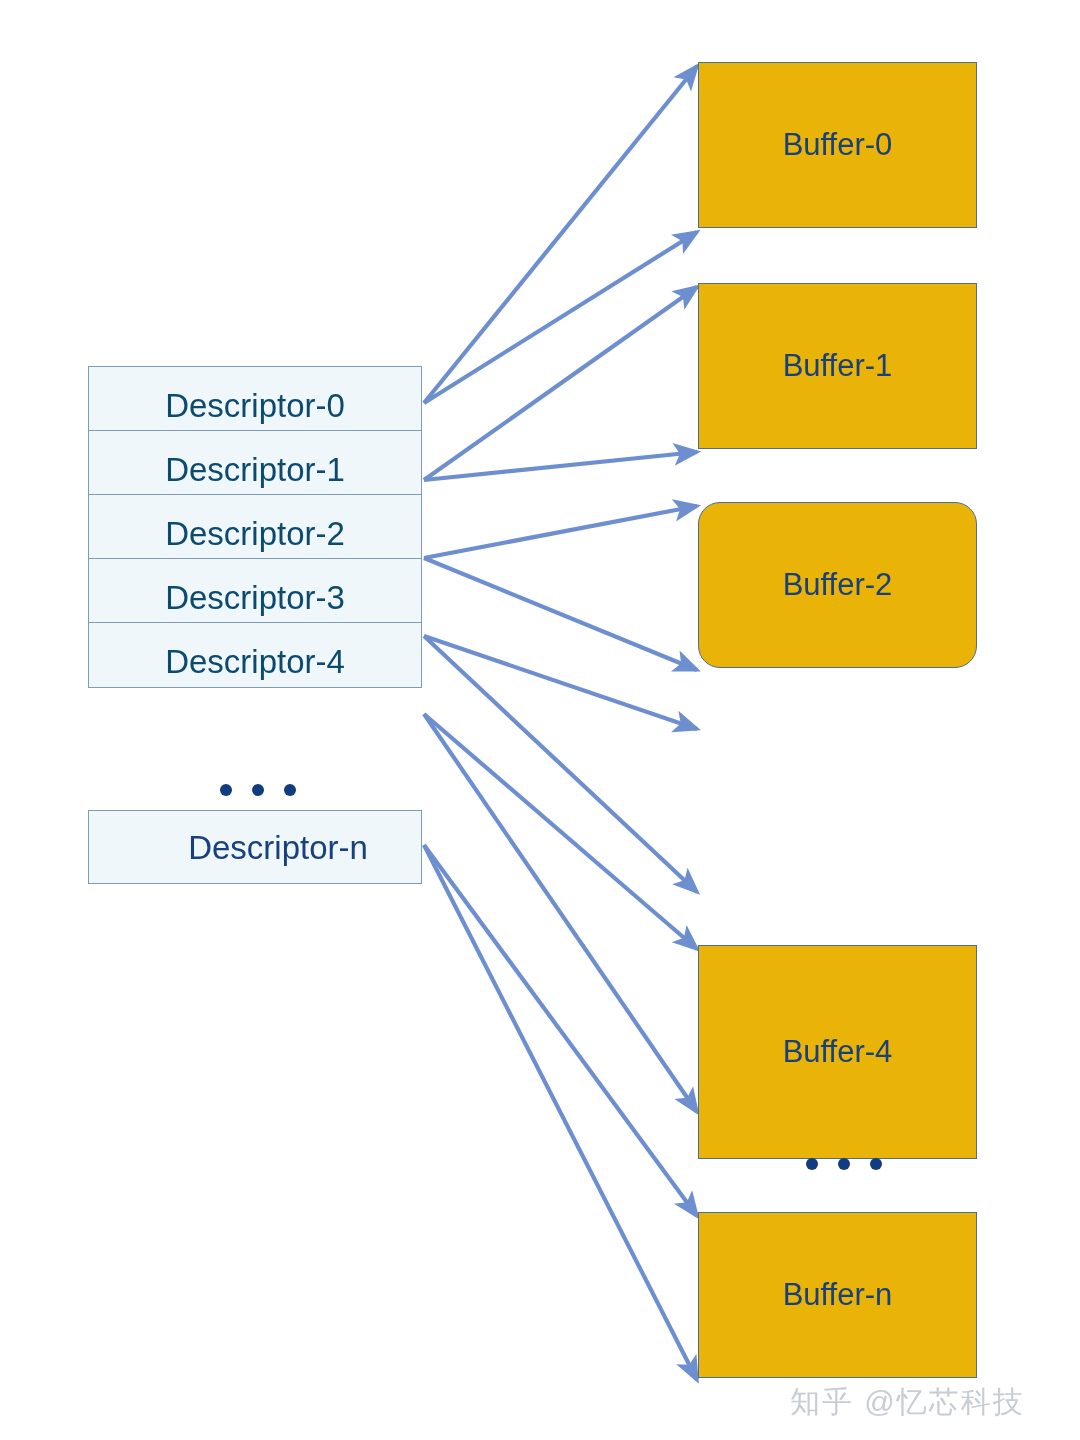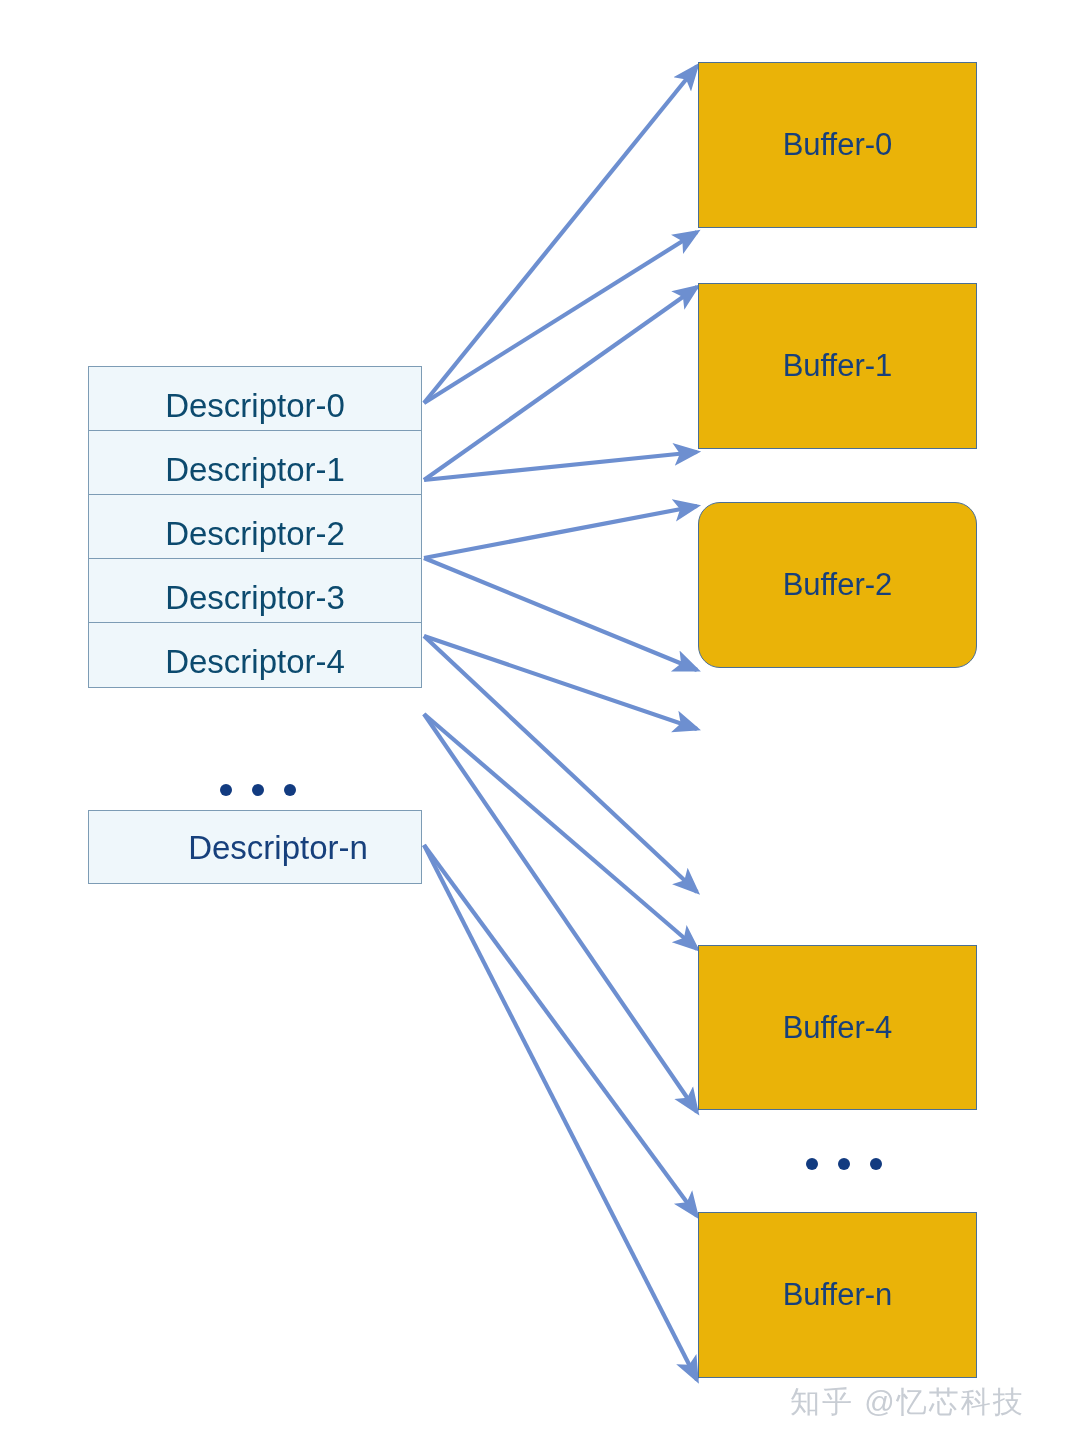--- a/index.html
+++ b/index.html
@@ -136,21 +136,21 @@
     <span class="dot"></span>
     <span class="dot"></span>
     <span class="dot"></span>
   </div>
 
   <div class="desc-tail">Descriptor-n</div>
 
   <div class="buffer-box" style="top:62px;  height:166px;">Buffer-0</div>
   <div class="buffer-box" style="top:283px; height:166px;">Buffer-1</div>
   <div class="buffer-box" style="top:502px; height:166px;border-radius:22px;">Buffer-2</div>
-  <div class="buffer-box" style="top:945px; height:165px;text-align:right;">Buffer-4</div>
+  <div class="buffer-box" style="top:945px; height:214px;text-align:right;">Buffer-4</div>
 
   <div class="ellipsis" style="left:806px; top:1158px;">
     <span class="dot"></span>
     <span class="dot"></span>
     <span class="dot"></span>
   </div>
 
   <div class="buffer-box" style="top:1212px; height:166px;">Buffer-n</div>
 
   <div class="watermark">知乎 @忆芯科技</div>

